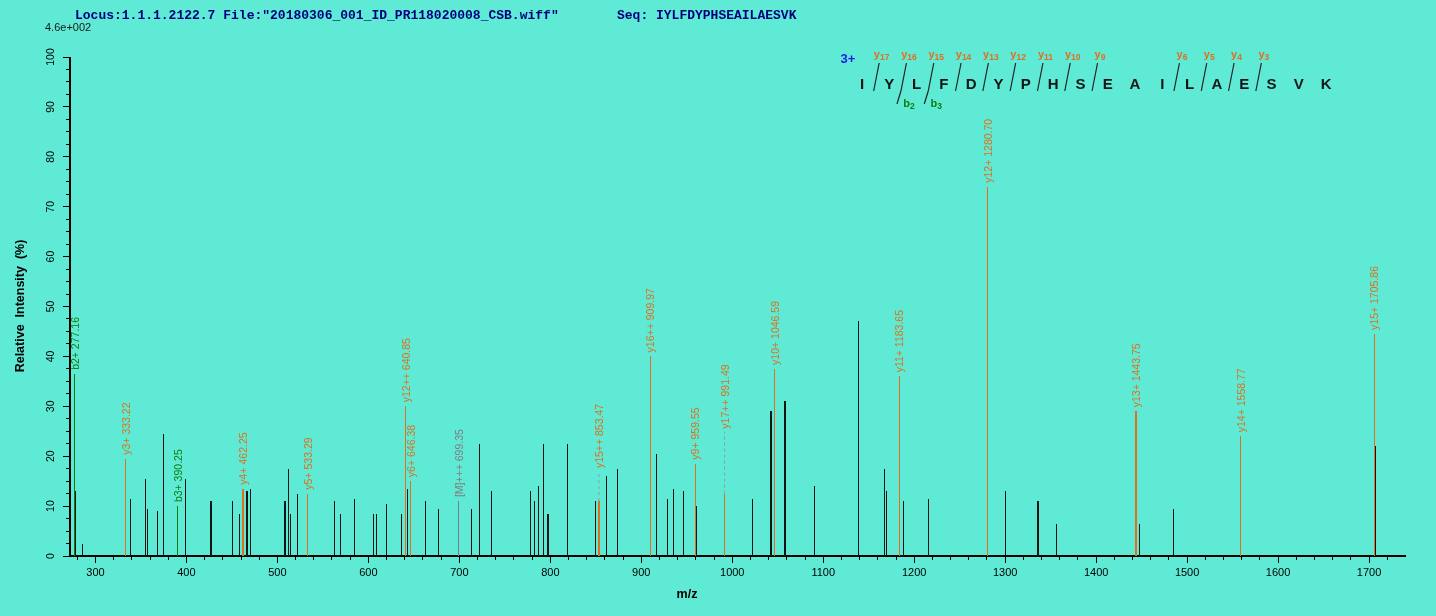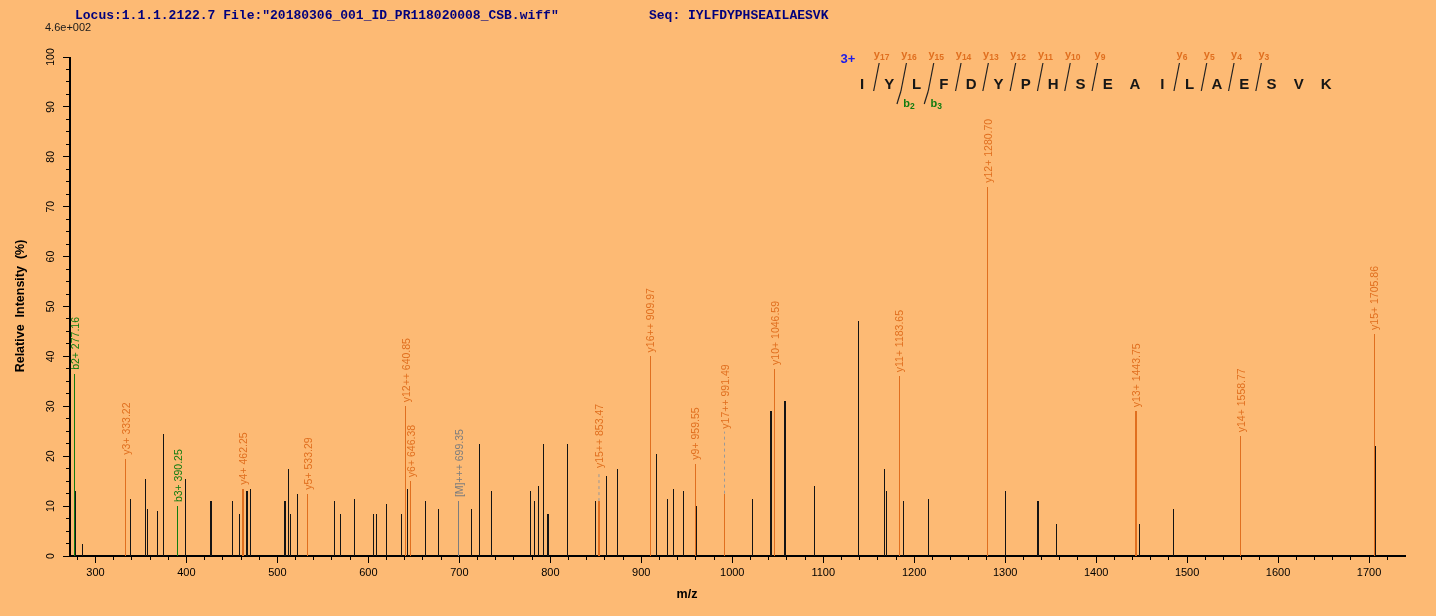--- a/index.html
+++ b/index.html
@@ -1,21 +1,21 @@
 <!DOCTYPE html>
 <html><head>
 <meta charset="utf-8">
 <style>
   html,body{margin:0;padding:0;background:#fff;}
-  #app{position:relative;width:1436px;height:616px;background:#fdba74;overflow:hidden;
+  #app{position:relative;width:1436px;height:616px;background:#5eead4;overflow:hidden;
        font-family:"Liberation Sans","DejaVu Sans",sans-serif;}
   .hdr{position:absolute;top:8px;font-family:"Liberation Mono","DejaVu Sans Mono",monospace;
        font-size:13px;font-weight:bold;color:#00007d;white-space:pre;}
   #locus{left:75px;}
-  #seqlbl{left:617px;margin-left:32px;}
+  #seqlbl{left:617px;}
   #basepk{position:absolute;left:17px;top:21px;font-size:11px;color:#1a1a1a;margin-left:28px;}
   svg{position:absolute;left:0;top:0;}
 </style>
 </head>
 <body>
 
 <div id="app">
   <span id="locus" class="hdr">Locus:1.1.1.2122.7 File:"20180306_001_ID_PR118020008_CSB.wiff"</span>
   <span id="seqlbl" class="hdr">Seq: IYLFDYPHSEAILAESVK</span>
   <span id="basepk">4.6e+002</span>

